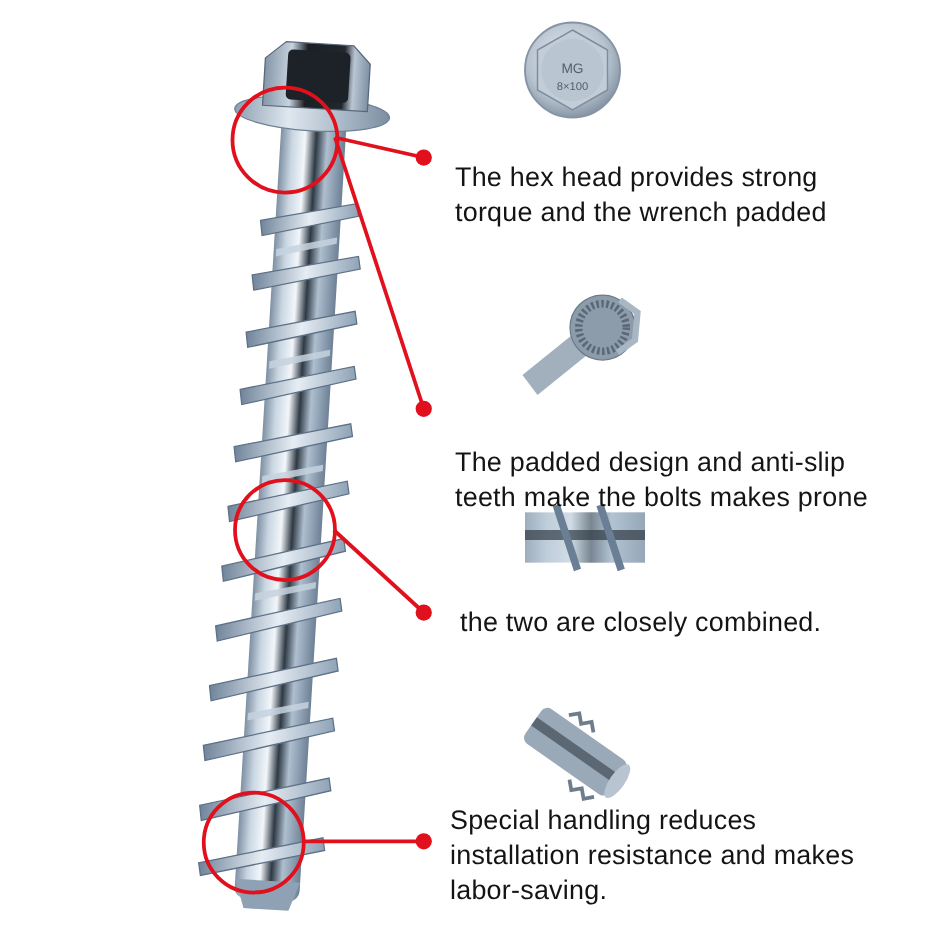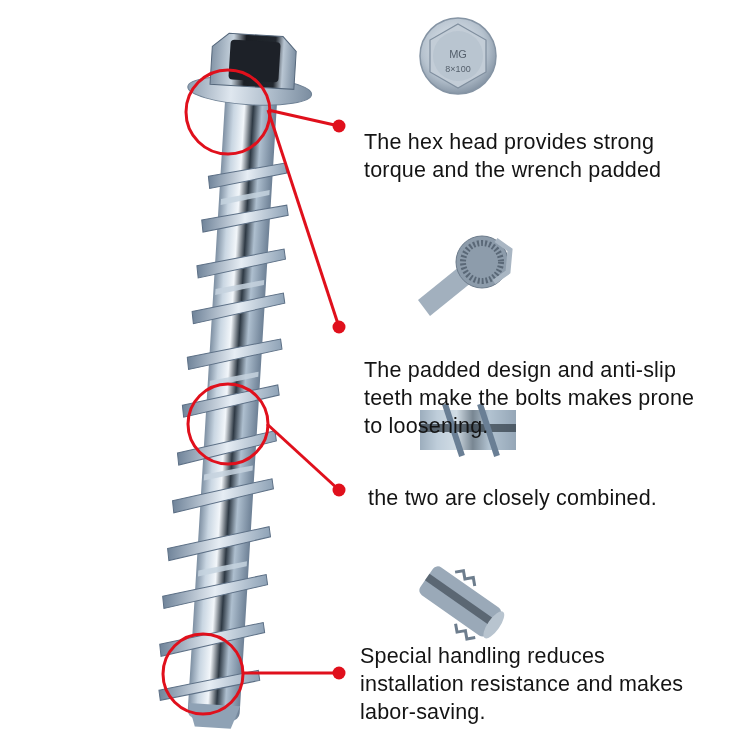--- a/index.html
+++ b/index.html
@@ -140,21 +140,20 @@
   </svg>
 
   <div class="callout-text" style="left:364px;top:128px;">
     <span>The hex head provides strong</span>
     <span>torque and the wrench padded</span>
   </div>
 
   <div class="callout-text" style="left:364px;top:332px;margin-top:24px;">
     <span>The padded design and anti-slip</span>
     <span>teeth make the bolts makes prone</span>
-    <span>to loosening.</span>
   </div>
 
   <div class="callout-text" style="left:368px;top:484px;">
     <span>the two are closely combined.</span>
   </div>
 
   <div class="callout-text" style="left:360px;top:642px;">
     <span>Special handling reduces</span>
     <span>installation resistance and makes</span>
     <span>labor-saving.</span>

